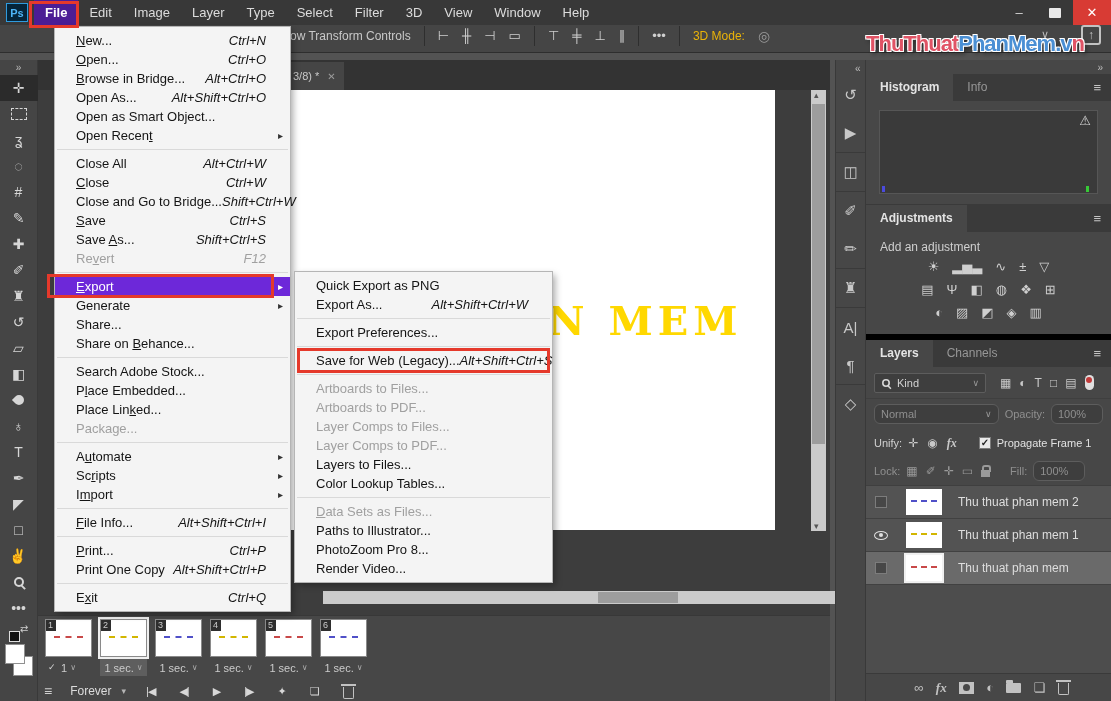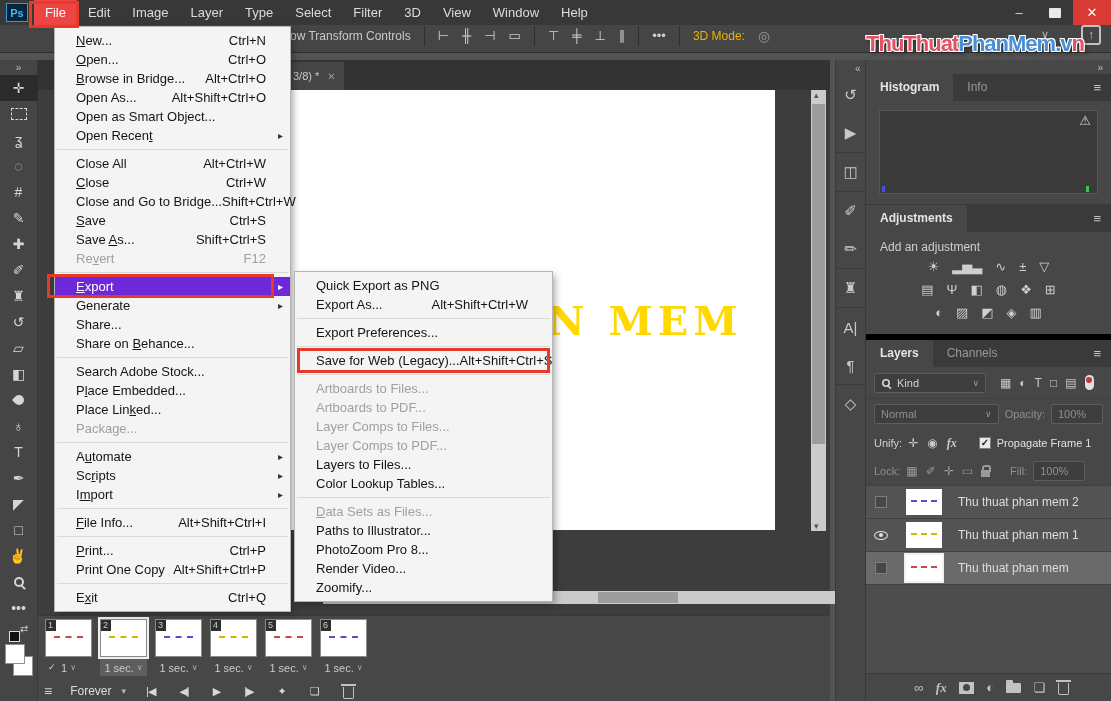--- a/index.html
+++ b/index.html
@@ -5,21 +5,21 @@
   * { margin:0; padding:0; box-sizing:border-box; }
   html,body { width:1111px; height:701px; overflow:hidden; }
   body { position:relative; background:#535353; font-family:"Liberation Sans",sans-serif; font-size:12px; }
   u { text-decoration:underline; }
 
   
   #menubar { position:absolute; left:0; top:0; width:1111px; height:25px; background:#383838; display:flex; align-items:center; z-index:20; }
   .ps-logo { width:22px; height:19px; margin:0 6px; background:#05253a; border:1px solid #2f9bde; color:#4db4f7; font-size:11px; font-weight:bold; display:flex; align-items:center; justify-content:center; }
   #menu-items { display:flex; height:25px; }
   .mb { padding:0 11px; line-height:25px; font-size:13px; color:#dcdcdc; cursor:default; }
-  .mb.active { background:#ef4444; color:#ffffff; }
+  .mb.active { background:#4c1d95; color:#ffffff;font-weight:bold; }
   #win-btns { position:absolute; right:0; top:0; display:flex; height:25px; }
   .wb { width:36px; height:25px; display:flex; align-items:center; justify-content:center; color:#d8d8d8; font-size:13px; }
   .wb .maxsq { width:12px; height:10px; background:#e9e9e9; border-radius:1px; }
   .wb.close { width:38px; background:#d83b34; color:#fff; }
 
   
   #optionsbar { position:absolute; left:0; top:18px; width:1111px; height:35px; background:#454545; border-bottom:1px solid #2e2e2e; z-index:6; }
   #optcontent { position:absolute; left:290px; top:0; height:35px; display:flex; align-items:center; gap:13px; color:#c9c9c9; font-size:12px; }
   .opt-ic { color:#cfcfcf; font-size:13px; }
   .opt-div { width:1px; height:20px; background:#2e2e2e; }
@@ -87,21 +87,21 @@
   #sec-adj { height:130px; border-top:1px solid #3a3a3a; }
   .adj-sub { color:#cfcfcf; font-size:12px; padding:8px 0 2px 14px; }
   #adj-rows { display:flex; flex-direction:column; gap:3px; }
   .adj-row { display:flex; justify-content:center; gap:13px; }
   .adj-ic { color:#cfcfcf; font-size:13px; height:20px; display:flex; align-items:center; }
   #sec-layers { flex:1; border-top:6px solid #000000; display:flex; flex-direction:column; }
   .lrow { display:flex; align-items:center; padding:0 8px; gap:6px; color:#bdbdbd; font-size:11px; }
   #filter-row { height:32px; border-bottom:1px solid #3f3f3f; }
   .dd { background:#3e3e3e; border:1px solid #5d5d5d; border-radius:2px; height:20px; display:flex; align-items:center; gap:6px; padding:0 6px; color:#d2d2d2; font-size:11px; }
   .dd .ddv { margin-left:auto; color:#9a9a9a; font-size:9px; }
-  .dd.gray { color:#8f8f8f; }
+  .dd.gray { color:#8f8f8f;border-radius:6px; }
   #kind-dd { width:112px; }
   #filter-icons { display:flex; gap:8px; margin-left:8px; align-items:center; }
   .f-ic { color:#c9c9c9; font-size:12px; }
   .css-pill { width:9px; height:15px; background:#e0e0e0; border-radius:5px; position:relative; }
   .css-pill::before { content:''; position:absolute; top:2px; left:1.5px; width:6px; height:6px; background:#c23a3a; border-radius:50%; }
   #blend-row { height:30px; }
   #blend-dd { width:128px; }
   .numbox { width:52px;gap:44px; }
   .glabel { color:#8f8f8f; }
   #unify-row { height:28px; color:#d0d0d0; }
@@ -149,21 +149,21 @@
   #convert-ic { font-size:14px; letter-spacing:-2px; }
   #loop-sel { display:flex; gap:10px; align-items:center; font-size:12px; color:#dcdcdc; }
   #loop-sel .dv { font-size:9px; color:#b5b5b5; }
   .tr-ic { font-size:11px; color:#d8d8d8; letter-spacing:-1px; }
 
   
   .menu { position:absolute; background:#f4f4f4; box-shadow:0 0 0 1px #b5b5b5, 3px 3px 7px rgba(0,0,0,.35); padding:4px 0; }
   #filemenu { left:55px; top:27px; width:235px; z-index:30; }
   #exportmenu { left:295px; top:272px; width:257px; z-index:31; }
   .menu-item { height:19px; display:flex; align-items:center; padding:0 24px 0 21px; font-size:13px; color:#141414; position:relative; white-space:nowrap; }
-  .menu-item .sc { margin-left:auto; }
+  .menu-item .sc { margin-left:auto;font-style:italic; }
   .menu-item .arrow { position:absolute; right:7px; font-size:10px; color:#333; }
   .menu-item.disabled { color:#a0a0a0; }
   .menu-item.selected { background:#6d28d9; color:#ffffff; }
   .menu-item.selected .arrow { color:#fff; }
   .menu-sep { height:1px; background:#d9d9d9; margin:4px 2px; }
 
   
   .annot { position:absolute; border:3px solid #e5392b; z-index:40; pointer-events:none; }
   #rb-file { left:29px; top:1px; width:50px; height:27px; }
   #rb-export { left:47px; top:274px; width:227px; height:24px; }
@@ -707,20 +707,17 @@
     </div>
     <div class="menu-item">
       <span class="lbl">Paths to Illustrator...</span>
     </div>
     <div class="menu-item">
       <span class="lbl">PhotoZoom Pro 8...</span>
     </div>
     <div class="menu-item">
       <span class="lbl">Render Video...</span>
     </div>
-    <div class="menu-item">
-      <span class="lbl">Zoomify...</span>
-    </div>
   </div>
 
 <div class="annot" id="rb-file"></div>
 <div class="annot" id="rb-export"></div>
 <div class="annot" id="rb-sfw"></div>
 
 </body></html>

